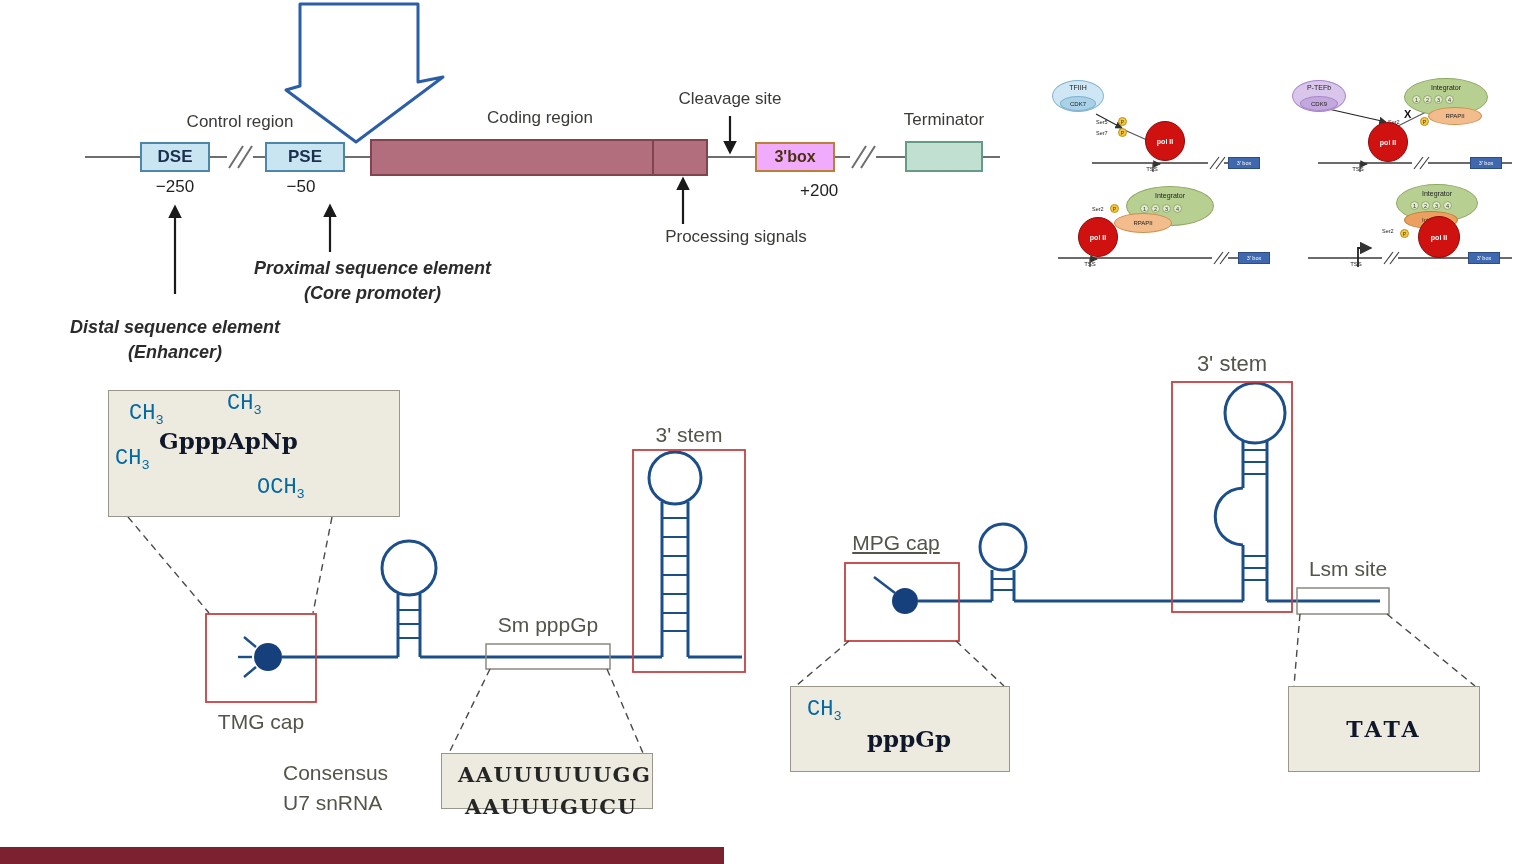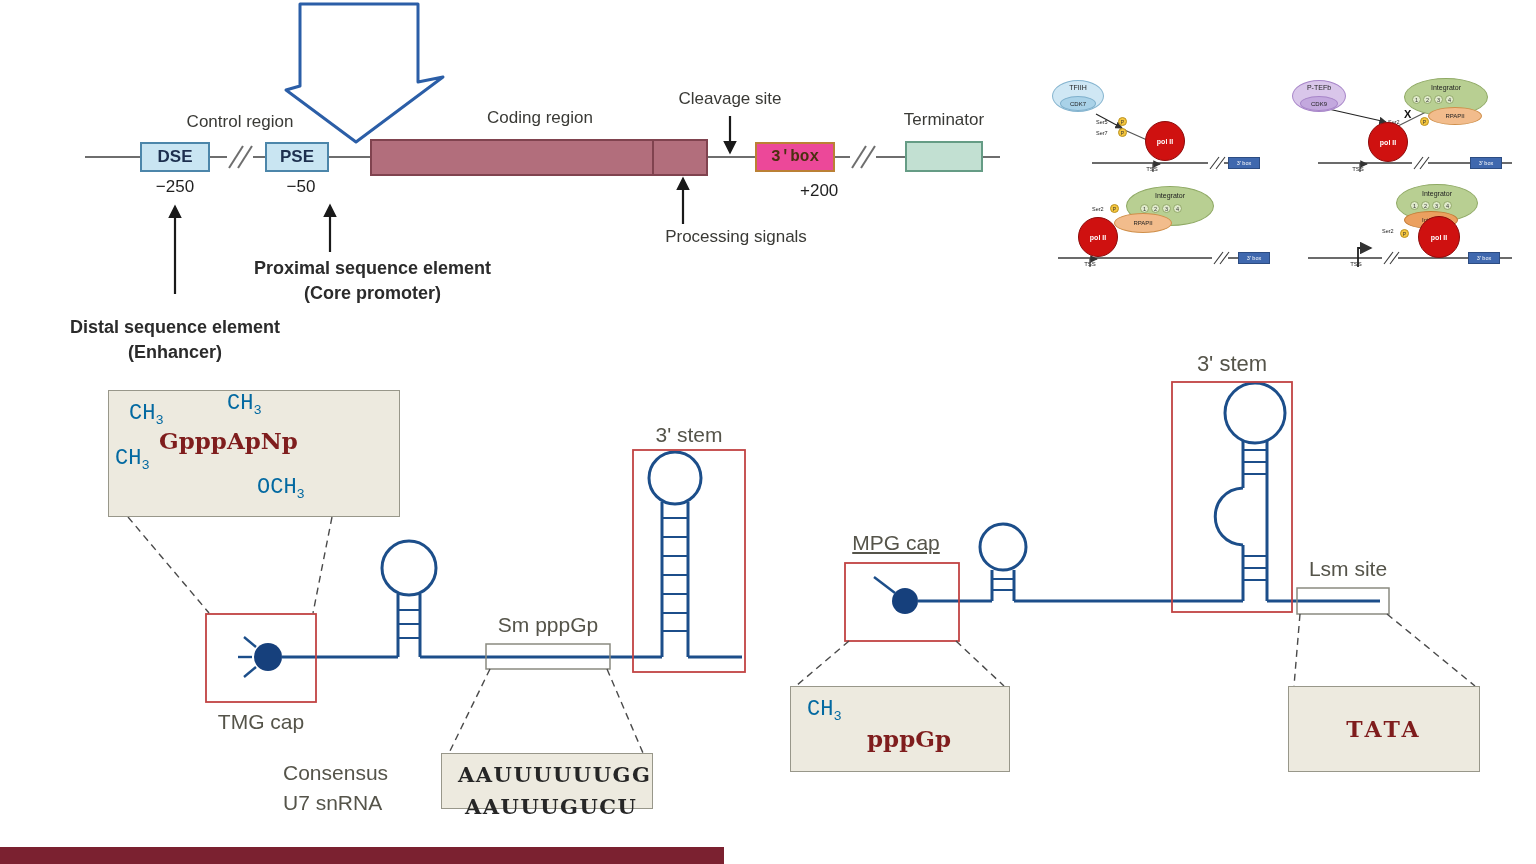--- a/index.html
+++ b/index.html
@@ -1,31 +1,31 @@
 <!DOCTYPE html>
 <html><head>
 <meta charset="utf-8">
 <style>
   html,body{margin:0;padding:0;background:#fff;}
   body{font-family:"Liberation Sans",sans-serif;}
   .canvas{position:relative;width:1536px;height:864px;background:#fff;overflow:hidden;}
   .abs{position:absolute;box-sizing:border-box;}
   .lbl{font-size:17px;color:#3a3a36;text-align:center;}
   .poslbl{font-size:17px;color:#1f1f1f;text-align:center;}
-  .ann{font-weight:bold;font-size:18px;color:#2b2b2b;text-align:center;}
+  .ann{font-weight:bold;font-size:18px;color:#2b2b2b;text-align:center;font-style:italic;}
   .geneBox{display:flex;align-items:center;justify-content:center;font-weight:bold;font-size:17px;color:#1d2f4e;}
   .blue{background:#c9e5f2;border:2px solid #4c86aa;}
   .coding{background:#b26e7c;border:2px solid #80434f;}
-  .orange{background:#ec4899;border:2px solid #bb8035;color:#4a3010;font-family:Liberation Mono, monospace;}
+  .orange{background:#f0abfc;border:2px solid #bb8035;color:#4a3010;}
   .green{background:#c2e0d2;border:2px solid #659c85;}
   .tataTxt{font-weight:bold;font-size:20px;line-height:25px;color:#132c54;text-align:center;}
   .rnaLbl{font-size:21px;color:#55544a;text-align:center;}
   .beige{background:#edeadf;border:1.5px solid #98978a;}
   .serif{font-family:Liberation Mono, monospace;color:#0369a1;font-size:22px;}
-  .serifB{font-family:"DejaVu Serif",serif;font-weight:bold;color:#7f1d1d;}
+  .serifB{font-family:"DejaVu Serif",serif;font-weight:bold;color:#0f172a;}
   sub{font-size:62%;}
   .seq{font-family:"DejaVu Serif",serif;font-weight:bold;font-size:21px;letter-spacing:1.5px;color:#262626;}
   .oval{border-radius:50%;display:flex;align-items:flex-start;justify-content:center;}
   .tinyLbl{font-size:7px;color:#222;line-height:1;}
   .pol{border-radius:50%;background:#cf1110;border:1px solid #8d0b0b;color:#fff;font-weight:bold;font-size:7px;display:flex;align-items:center;justify-content:center;}
   .pdot{border-radius:50%;background:#f5c63e;border:1px solid #bb9222;font-size:5px;color:#333;display:flex;align-items:center;justify-content:center;width:9px;height:9px;}
   .numc{border-radius:50%;background:#dfe9cb;border:1px solid #93aa69;font-size:5.5px;color:#333;display:flex;align-items:center;justify-content:center;width:9px;height:9px;}
   .bbox{background:#3f68ae;border:1px solid #2c4c82;color:#fff;font-size:5.5px;display:flex;align-items:center;justify-content:center;}
   .tss{font-size:6px;color:#222;text-align:center;}
   .ser{font-size:5.5px;color:#222;}
@@ -190,21 +190,21 @@
   </svg>
 
 
   <div class="abs lbl" style="left:172px;top:112px;width:136px;">Control region</div>
 
   <div class="abs geneBox blue" style="left:140px;top:142px;width:70px;height:30px;">
     <span>DSE</span>
   </div>
   <div class="abs poslbl" style="left:140px;top:177px;width:70px;">−250</div>
 
-  <div class="abs geneBox blue" style="left:265px;top:142px;width:64px;height:30px;">
+  <div class="abs geneBox blue" style="left:265px;top:142px;width:80px;height:30px;">
     <span>PSE</span>
   </div>
   <div class="abs poslbl" style="left:265px;top:177px;width:72px;">−50</div>
 
   <div class="abs coding" style="left:370px;top:139px;width:338px;height:37px;">
     <div class="abs" style="right:52px;top:0;width:2px;height:100%;background:#80434f;"></div>
   </div>
   <div class="abs lbl" style="left:440px;top:108px;width:200px;">Coding region</div>
 
   <div class="abs lbl" style="left:666px;top:89px;width:128px;">Cleavage site</div>

